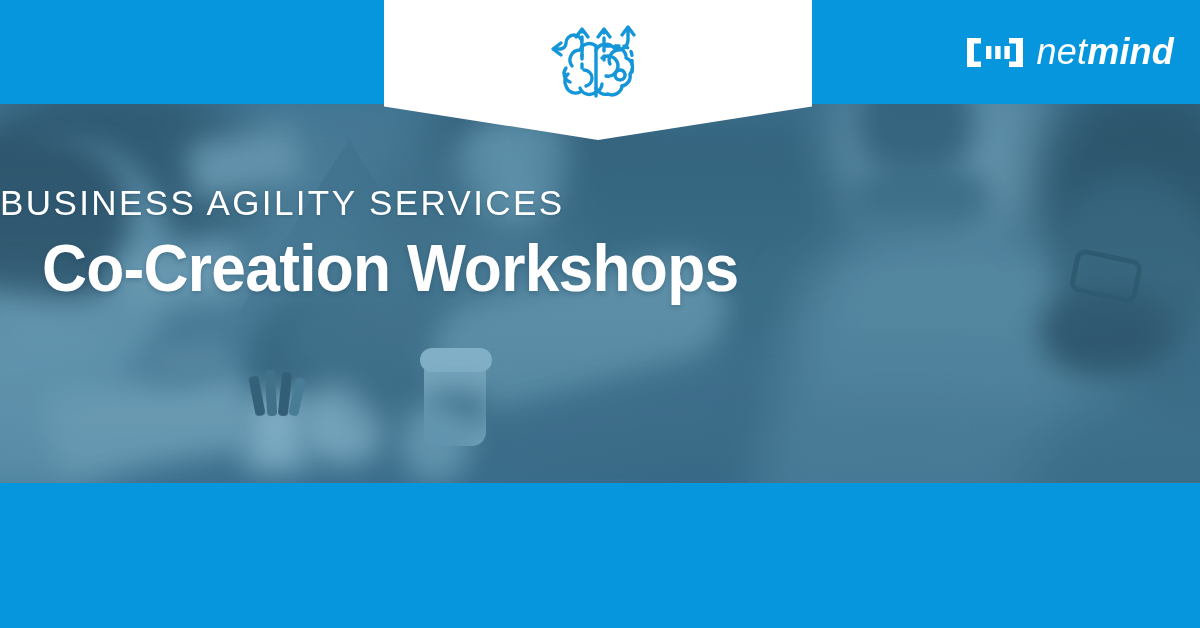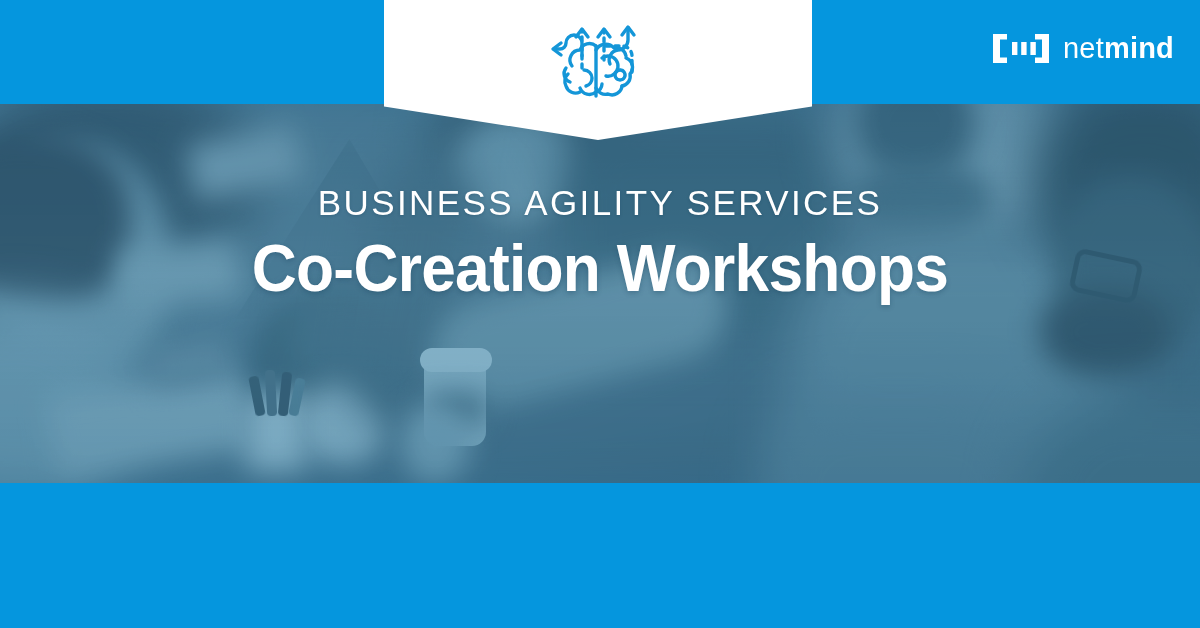--- a/index.html
+++ b/index.html
@@ -107,35 +107,35 @@
     z-index: 7;
   }
   .logo-bracket {
     display: flex;
     align-items: center;
     width: 56px;
     height: 29px;
   }
   .logo-wordmark {
     color: #ffffff;
-    font-size: 29px;
+    font-size: 36px;
     line-height: 1;
     letter-spacing: 0.2px;
     white-space: nowrap;
+    font-style: italic;
   }
   .logo-wordmark .w-light { font-weight: 300; }
   .logo-wordmark .w-bold  { font-weight: 700; }
 
   
   .headline-block {
     position: absolute;
     left: 0;
     top: 185px;
     width: 1200px;
-    text-align: center;
     z-index: 4;
     pointer-events: none;
   }
   .eyebrow {
     color: #ffffff;
     font-size: 35px;
     font-weight: 300;
     letter-spacing: 2.4px;
     line-height: 1;
     margin: 0 0 14px 0;

